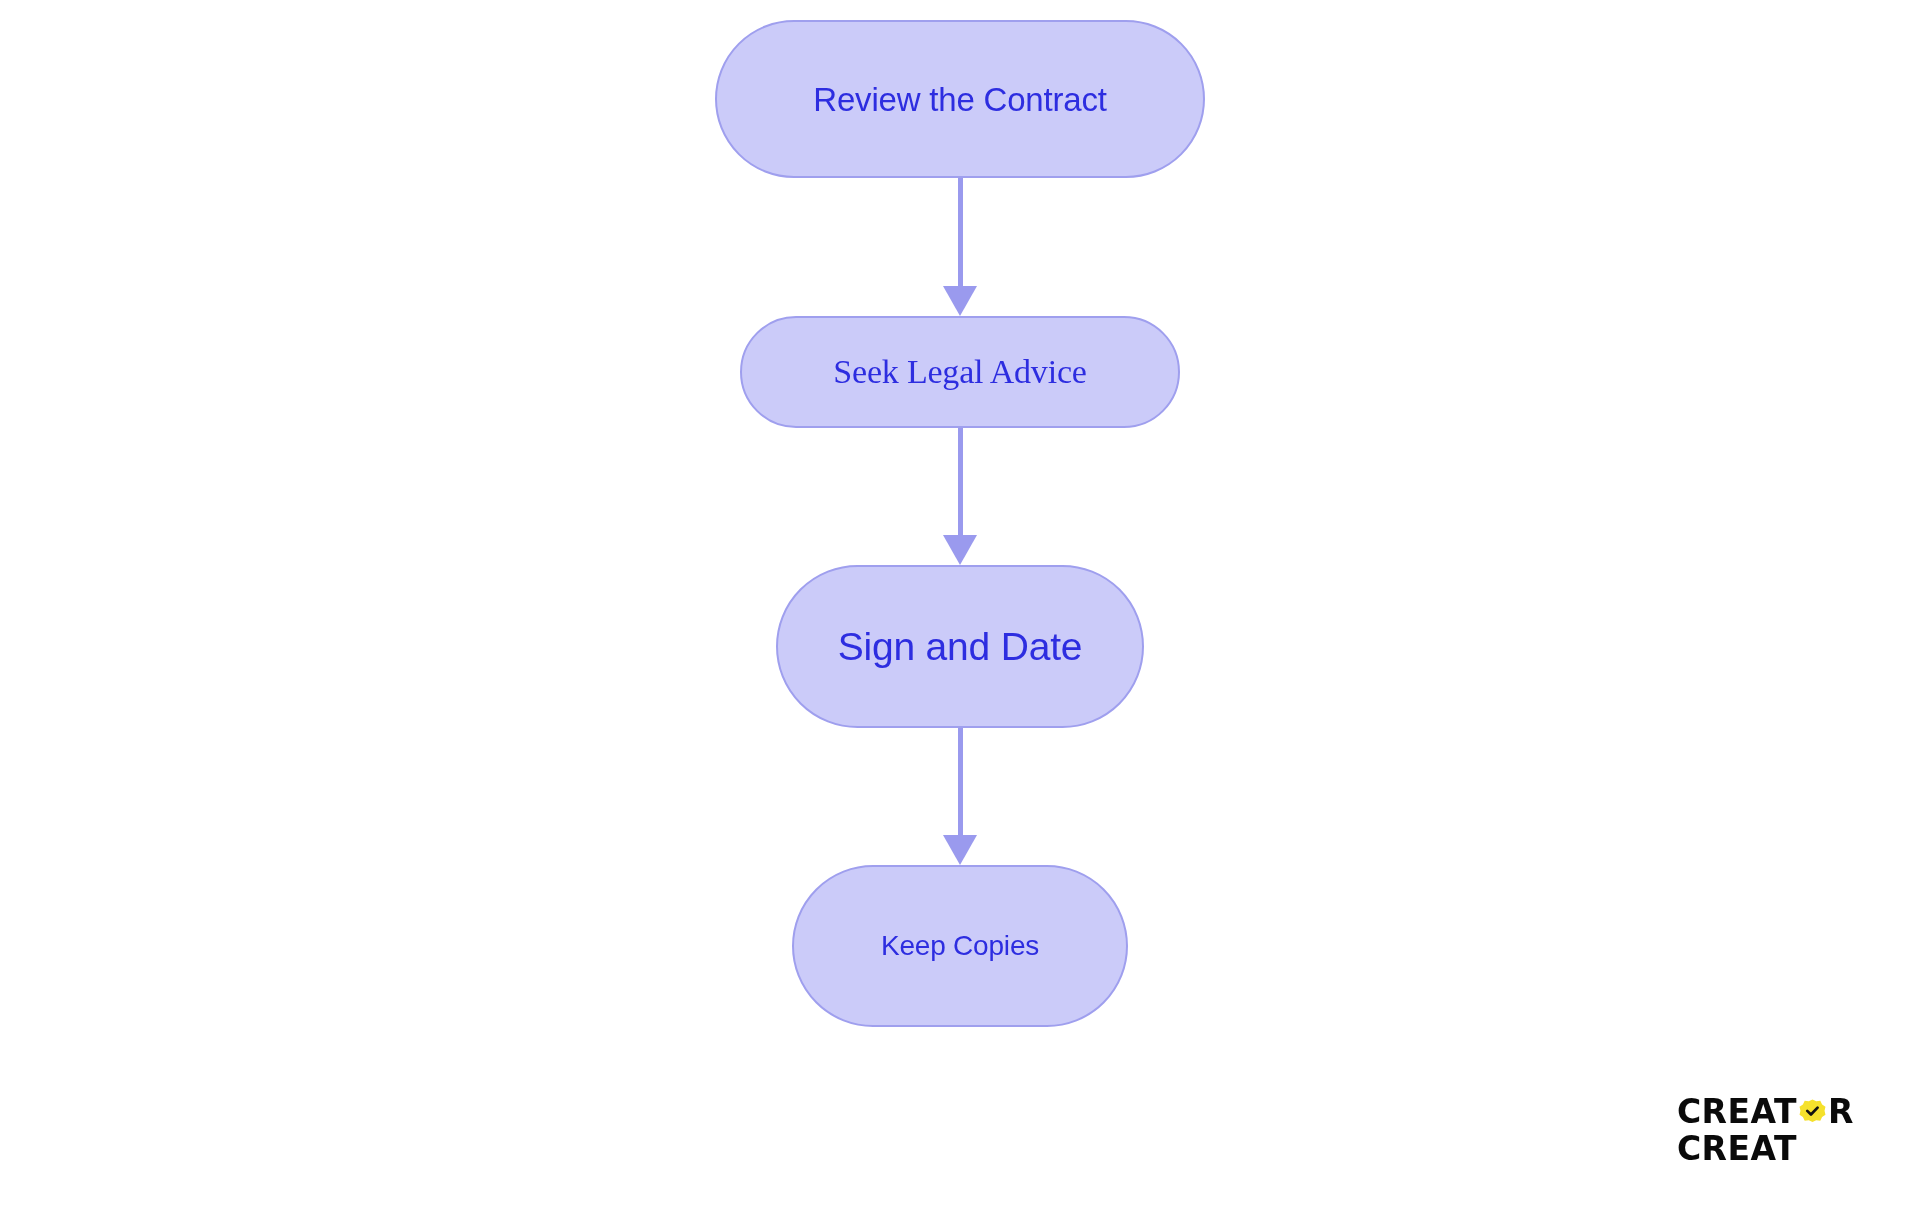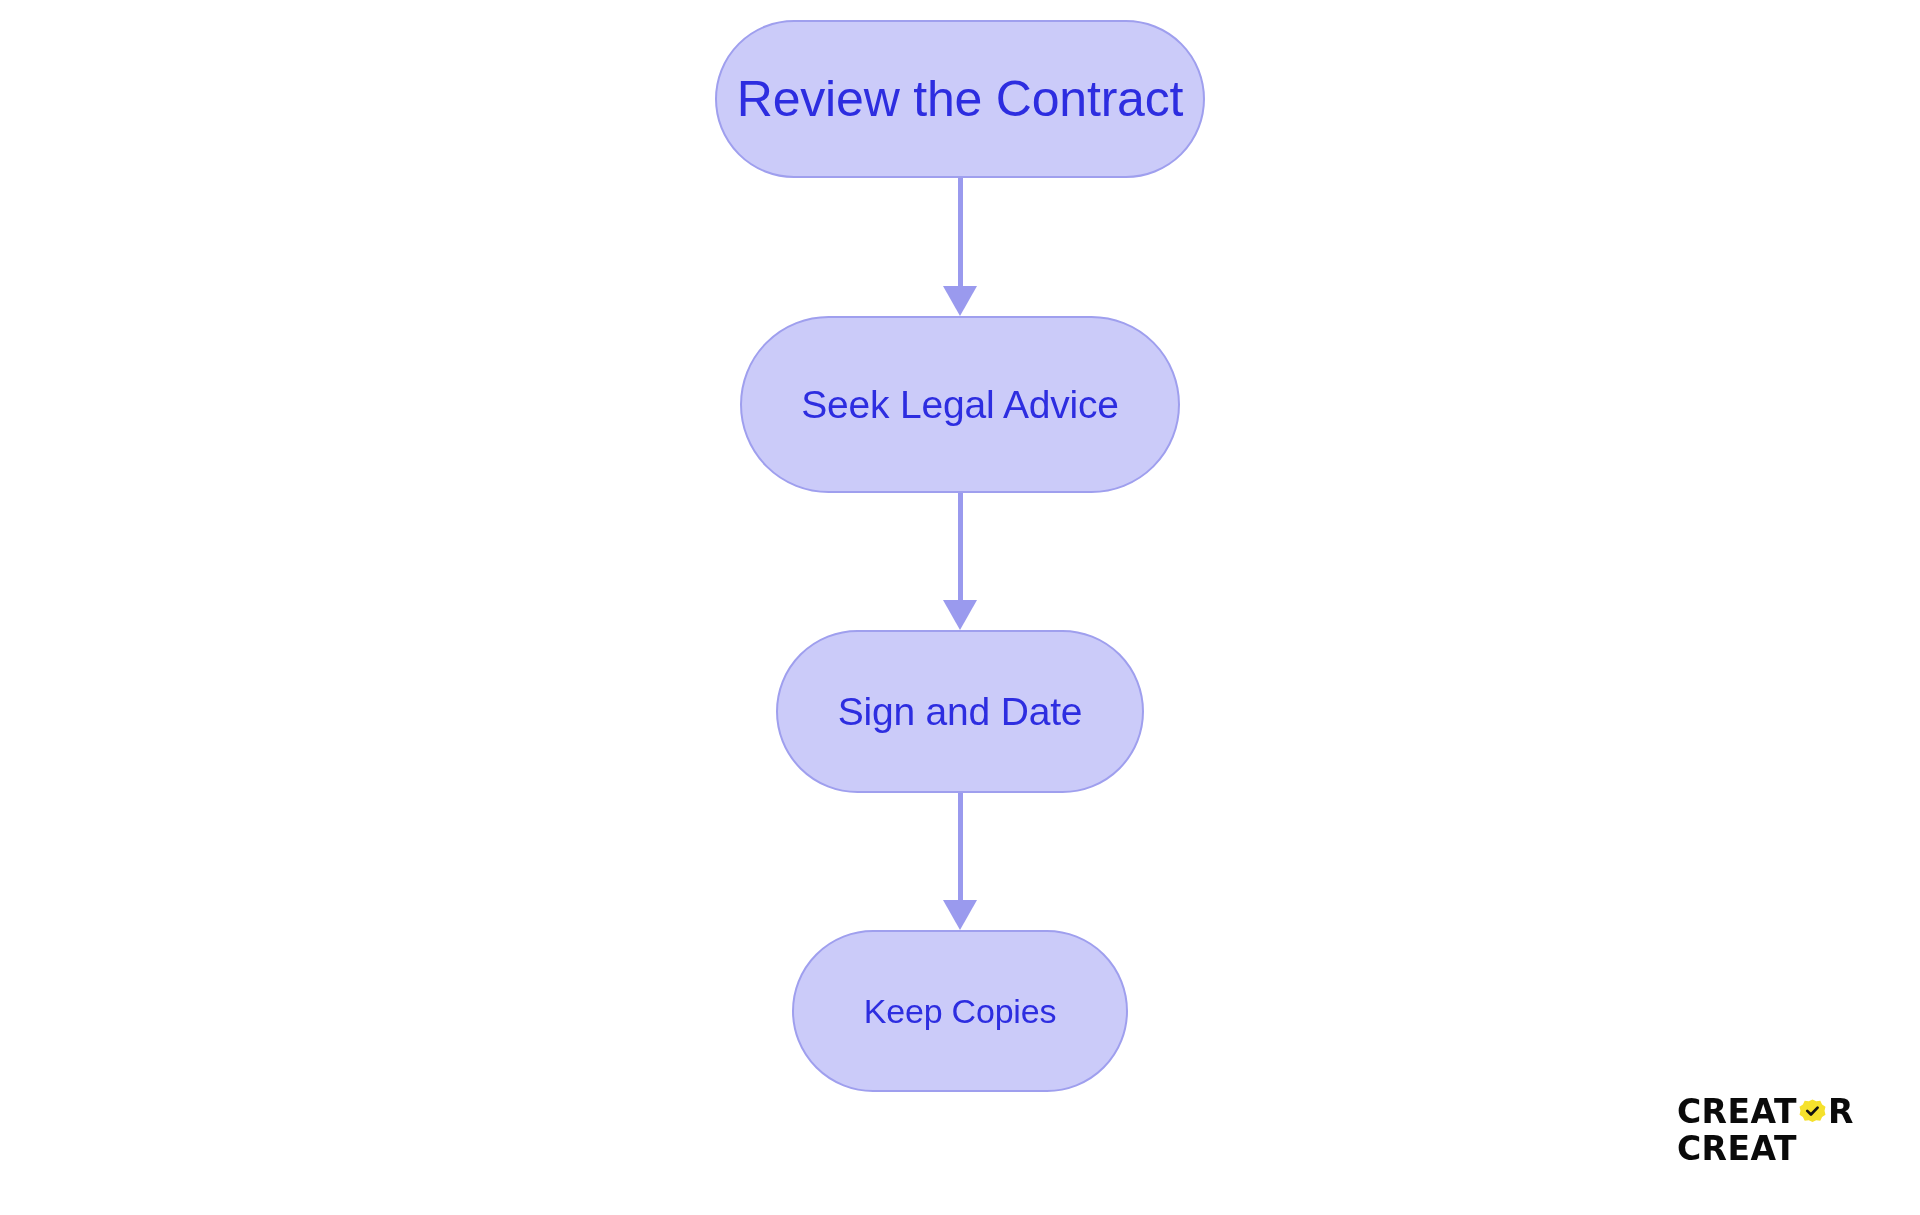--- a/index.html
+++ b/index.html
@@ -51,24 +51,24 @@
     white-space: nowrap;
     user-select: none;
   }
 
   .node-label {
     display: block;
     line-height: 1;
   }
 
   
-  .node-1 { margin-top: 20px;  width: 490px; height: 158px; font-size: 50px; }
-  .node-2 { width: 440px; height: 177px; font-size: 39px; }
+  .node-1 { margin-top: 20px;  width: 490px; height: 158px; font-size: 33px; }
+  .node-2 { width: 440px; height: 112px; font-size: 34px; font-family: Liberation Serif, serif; }
   .node-3 { width: 368px; height: 163px; font-size: 39px; }
-  .node-4 { width: 336px; height: 162px; font-size: 34px; }
+  .node-4 { width: 336px; height: 162px; font-size: 28px; }
 
   
   .connector {
     width: 34px;
     display: flex;
     flex-direction: column;
     align-items: center;
     justify-content: flex-start;
   }
   .connector-1 { height: 138px; }

